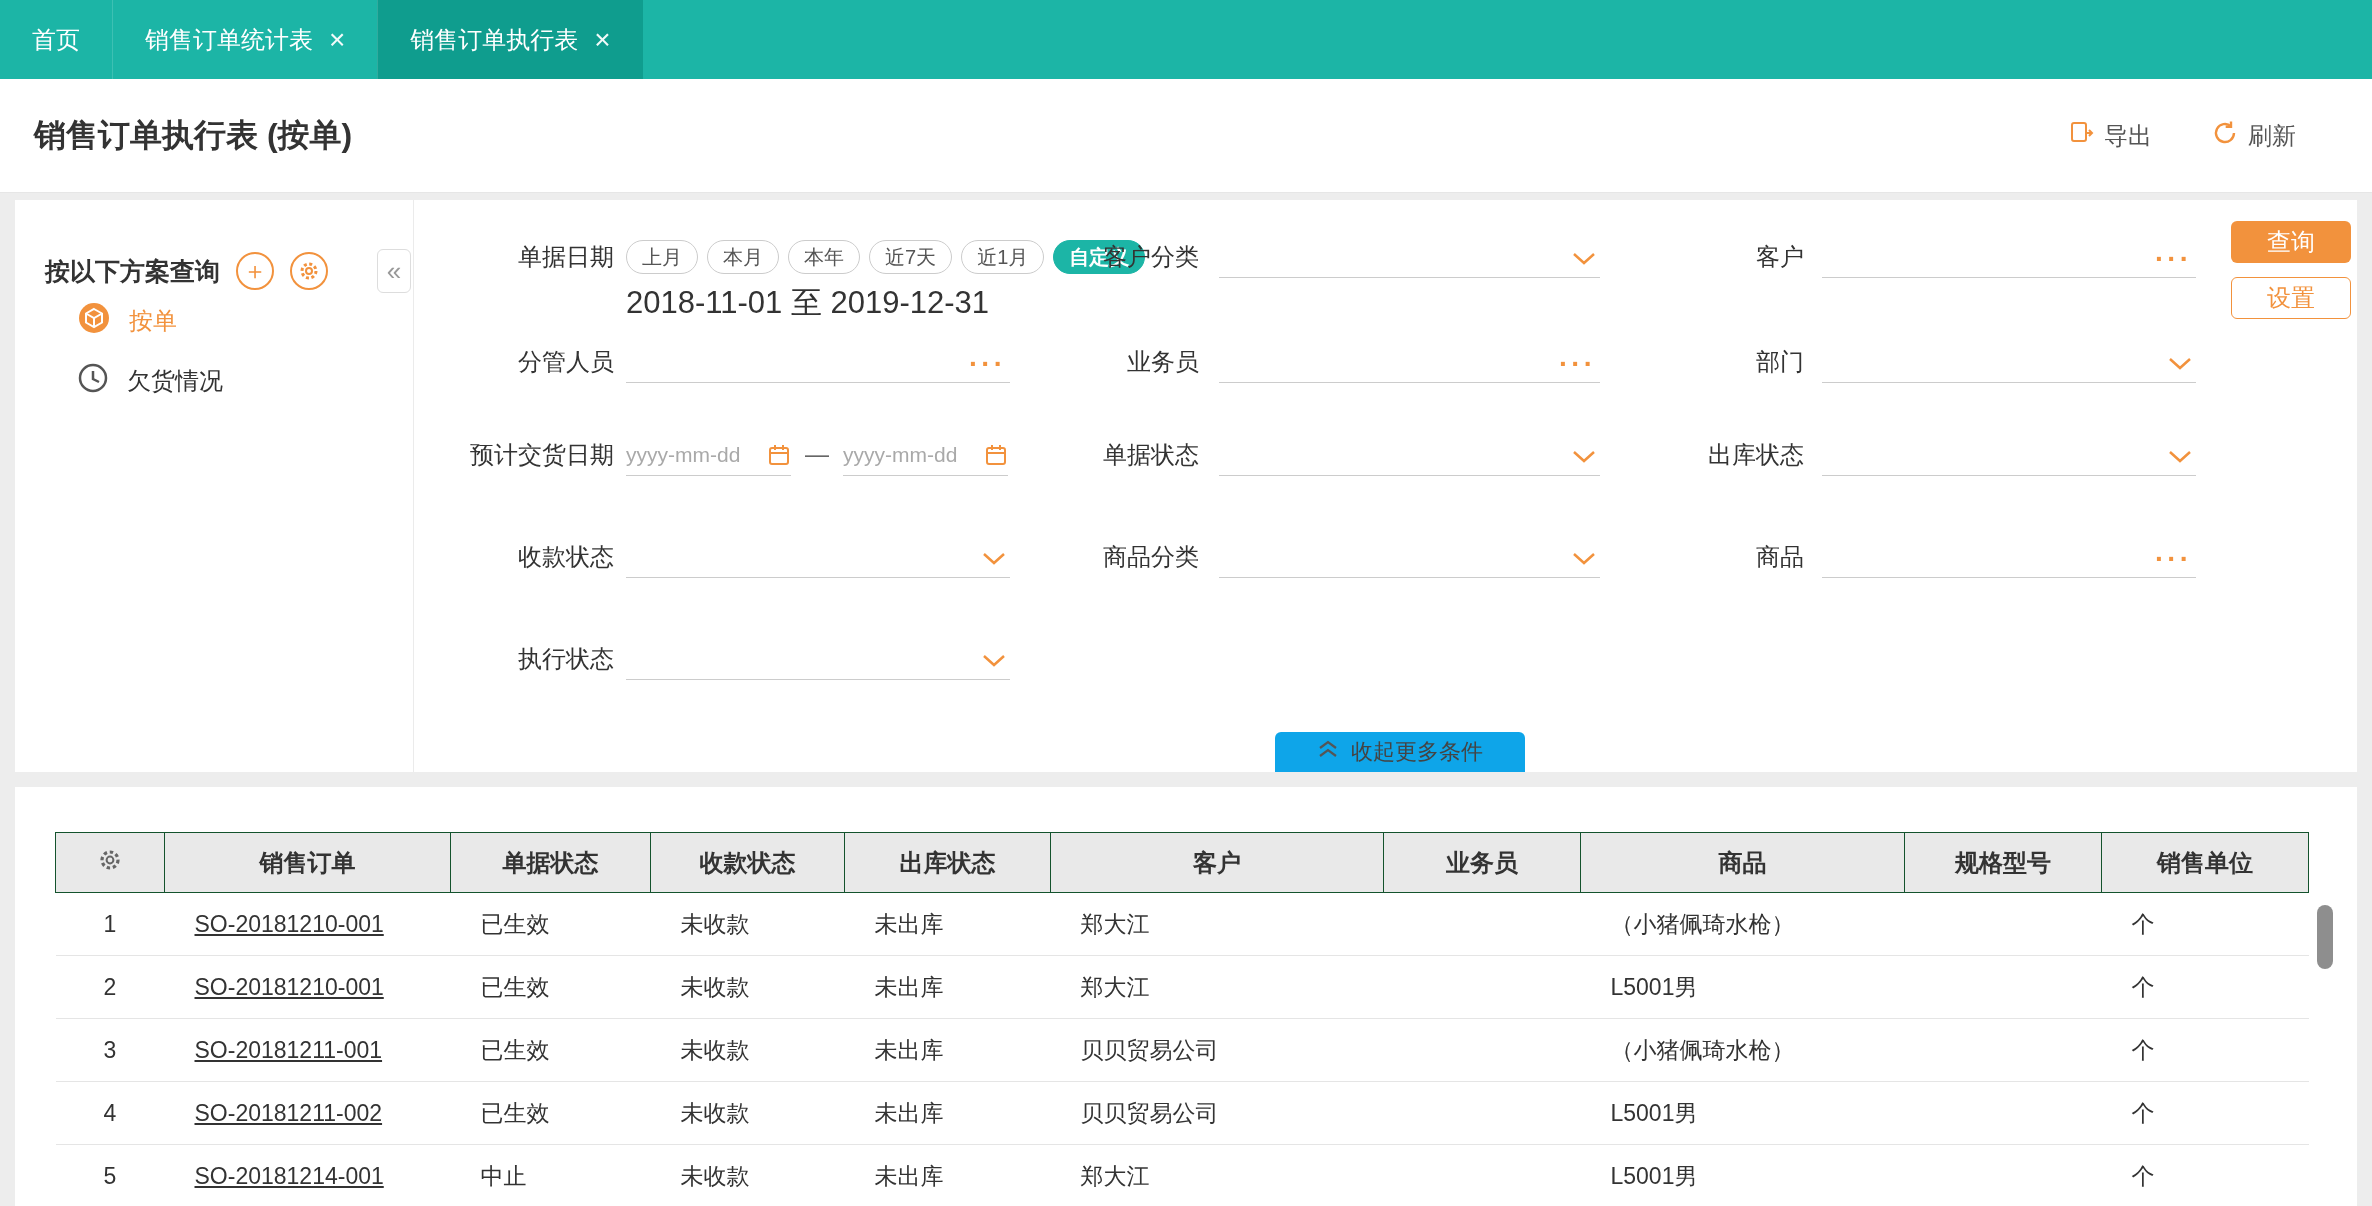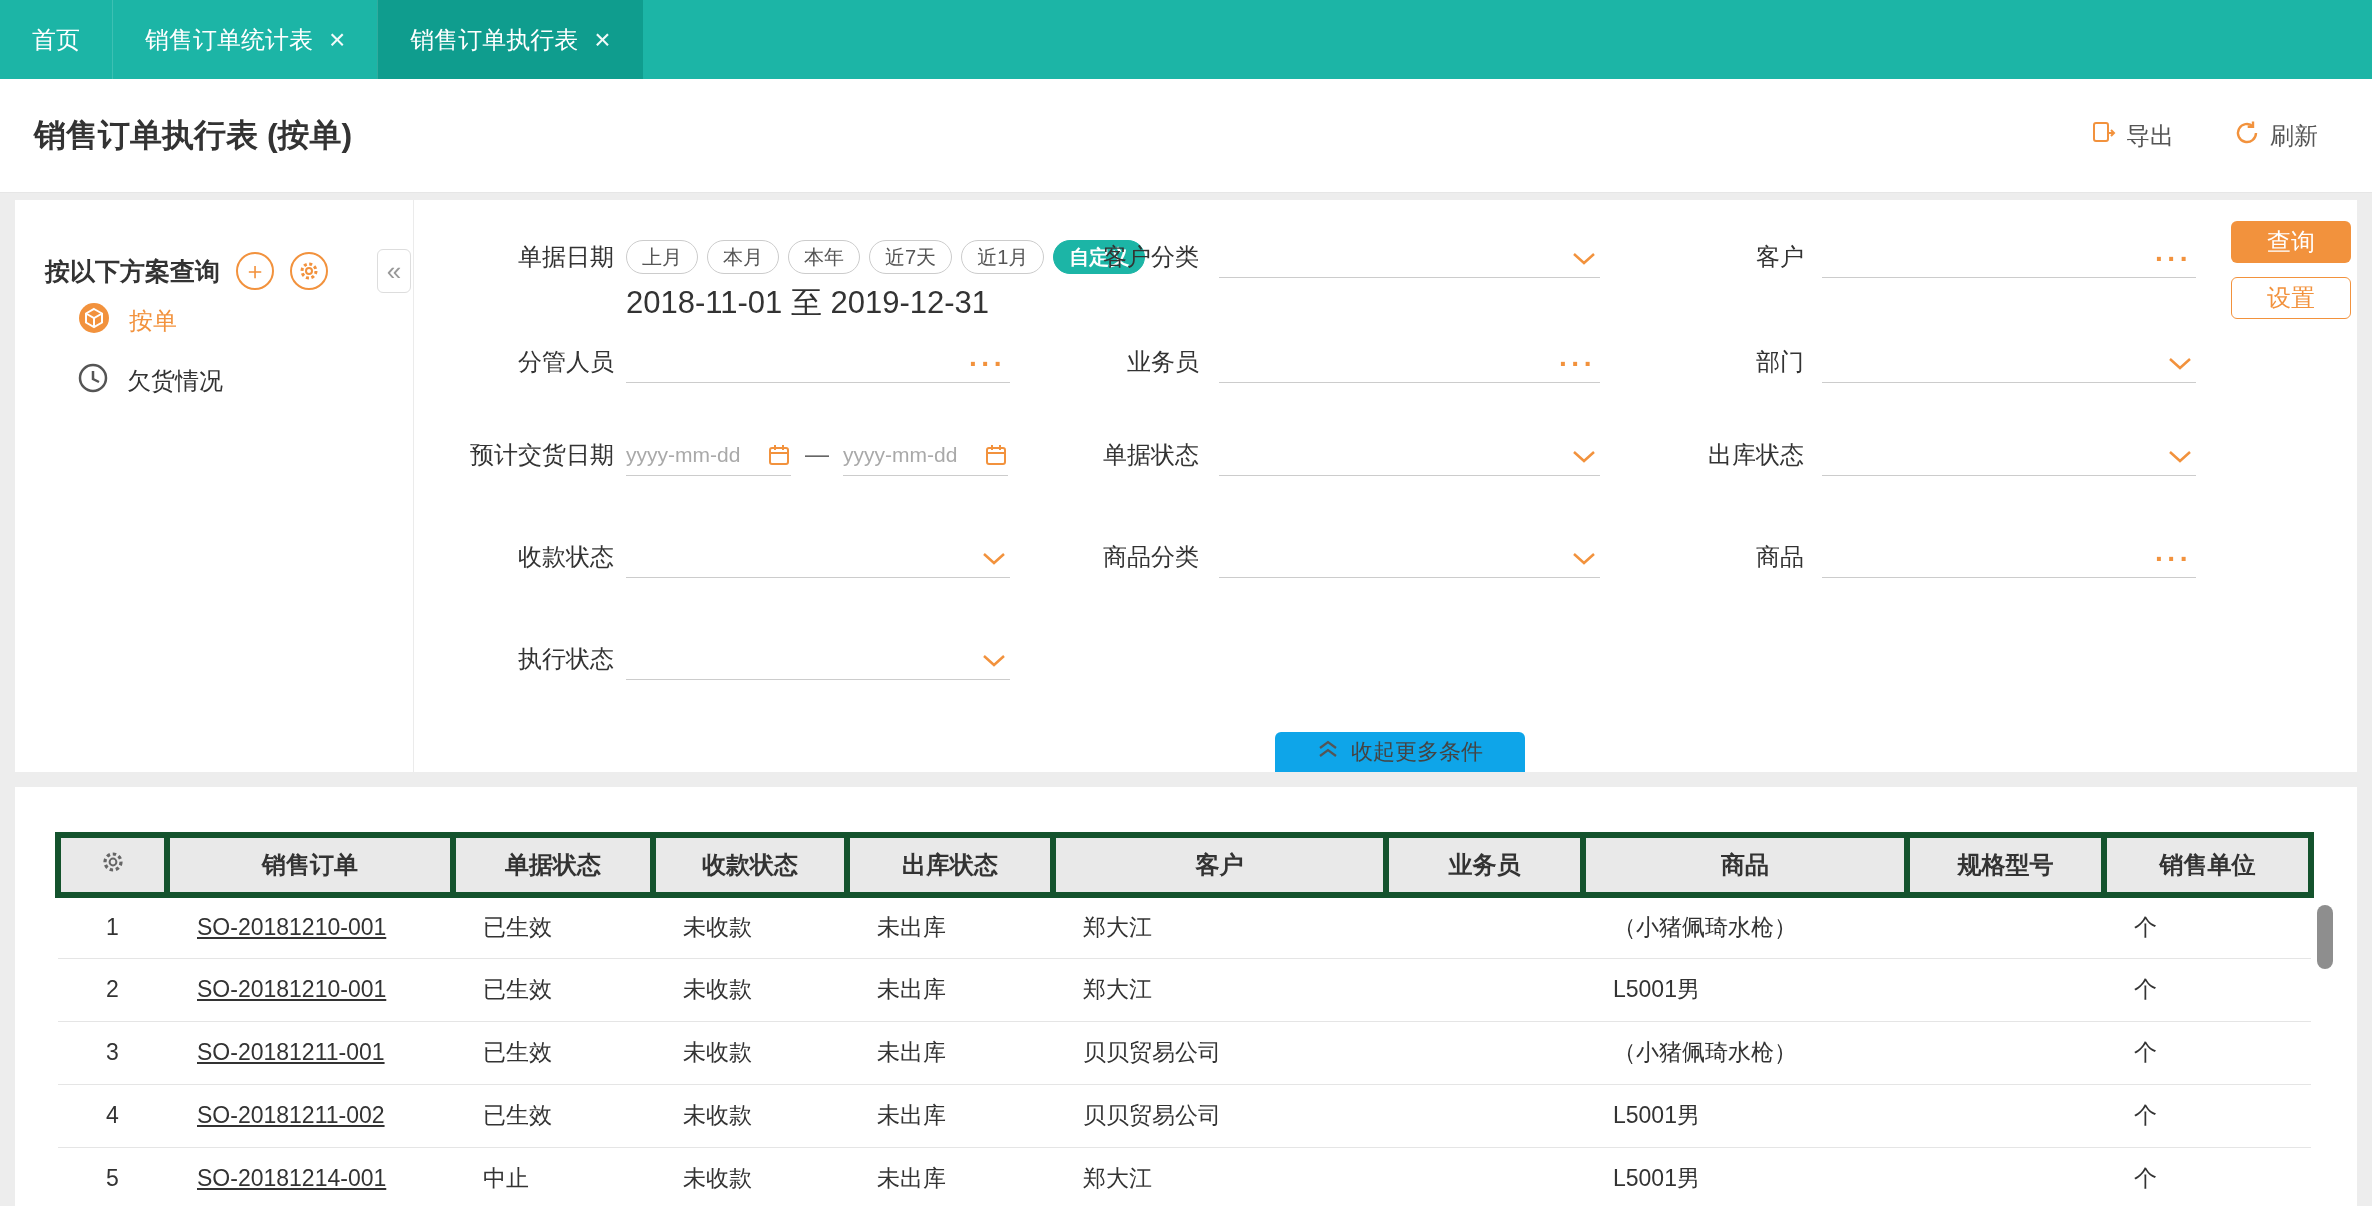--- a/index.html
+++ b/index.html
@@ -17,21 +17,21 @@
   }
   
   .topbar{height:79px;background:var(--teal);display:flex;align-items:stretch;}
   .tab{display:flex;align-items:center;gap:16px;padding:0 32px;color:#fff;font-size:24px;cursor:default;}
   .tab + .tab{border-left:1px solid rgba(255,255,255,0.15);}
   .tab.active{background:var(--teal-dark);}
   .tab .close{font-size:28px;line-height:1;opacity:.95;}
   
   .pagehead{height:114px;background:#fff;border-bottom:1px solid #E6E6E6;display:flex;align-items:center;justify-content:space-between;padding:0 34px;}
   .page-title{font-size:32px;font-weight:600;color:#333;}
-  .head-actions{display:flex;align-items:center;gap:60px;margin-right:20px;}
+  .head-actions{display:flex;align-items:center;gap:60px;margin-right:42px;}
   .head-action{display:flex;align-items:center;gap:10px;font-size:24px;color:#555;cursor:pointer;}
   .head-action svg{color:var(--orange);}
   
   .main-panel{position:absolute;left:15px;right:15px;top:200px;height:572px;background:#fff;}
   .sidebar{position:absolute;left:0;top:0;bottom:0;width:399px;border-right:1px solid #EBEBEB;}
   .sidebar-head{position:absolute;top:24px;left:30px;right:0;height:44px;display:flex;align-items:center;margin-top:25px;}
   .sb-title{font-size:25px;font-weight:bold;color:#333;}
   .circle-btn{width:38px;height:38px;border:2px solid var(--orange);border-radius:50%;color:var(--orange);display:flex;align-items:center;justify-content:center;margin-left:16px;font-size:24px;cursor:pointer;}
   .collapse-btn{position:absolute;right:2px;top:0;width:34px;height:44px;border:1px solid #DDD;border-radius:6px;background:#fff;color:#999;font-size:26px;display:flex;align-items:center;justify-content:center;cursor:pointer;}
   .sb-item{position:absolute;left:0;width:100%;height:56px;display:flex;align-items:center;padding-left:62px;gap:18px;font-size:24px;color:#333;cursor:pointer;}
@@ -51,21 +51,21 @@
   .date-input .ph{color:#A9A9A9;font-size:21px;}
   .date-input svg{position:absolute;right:0;bottom:8px;color:var(--orange);}
   .date-sep{font-size:24px;color:#666;padding-bottom:8px;}
   .btn-query{position:absolute;top:21px;right:6px;width:120px;height:42px;background:var(--orange);color:#fff;font-size:24px;border:none;border-radius:6px;display:flex;align-items:center;justify-content:center;cursor:pointer;}
   .btn-settings{position:absolute;top:77px;right:6px;width:120px;height:42px;background:#fff;color:var(--orange);font-size:24px;border:1px solid var(--orange);border-radius:6px;display:flex;align-items:center;justify-content:center;cursor:pointer;}
   .collapse-tab{position:absolute;bottom:0;left:861px;width:250px;height:40px;background:#0ea5e9;border-radius:6px 6px 0 0;display:flex;align-items:center;justify-content:center;gap:12px;font-size:22px;color:#444;cursor:pointer;}
   .collapse-tab svg{color:#555;}
   
   .table-panel{position:absolute;left:15px;right:15px;top:787px;height:520px;background:#fff;}
   table{position:absolute;left:40px;top:45px;width:2253px;border-collapse:collapse;table-layout:fixed;font-size:23px;color:#333;}
-  thead th{height:60px;background:#E9E9E9;border:6px solid #14532d;font-weight:bold;font-size:24px;text-align:center;color:#333;}
+  thead th{height:60px;background:#E9E9E9;border:1px solid #14532d;font-weight:bold;font-size:24px;text-align:center;color:#333;}
   tbody td{height:63px;border-bottom:1px solid #E5E5E5;padding-left:30px;text-align:left;white-space:nowrap;overflow:hidden;}
   tbody td.num{text-align:center;padding-left:0;}
   a.order{color:#333;text-decoration:underline;cursor:pointer;}
   .vthumb{position:absolute;right:24px;top:118px;width:16px;height:64px;border-radius:8px;background:#8E8E8E;cursor:pointer;}
 </style>
 </head>
 <body>
 
 <div class="topbar">
   <div class="tab">

